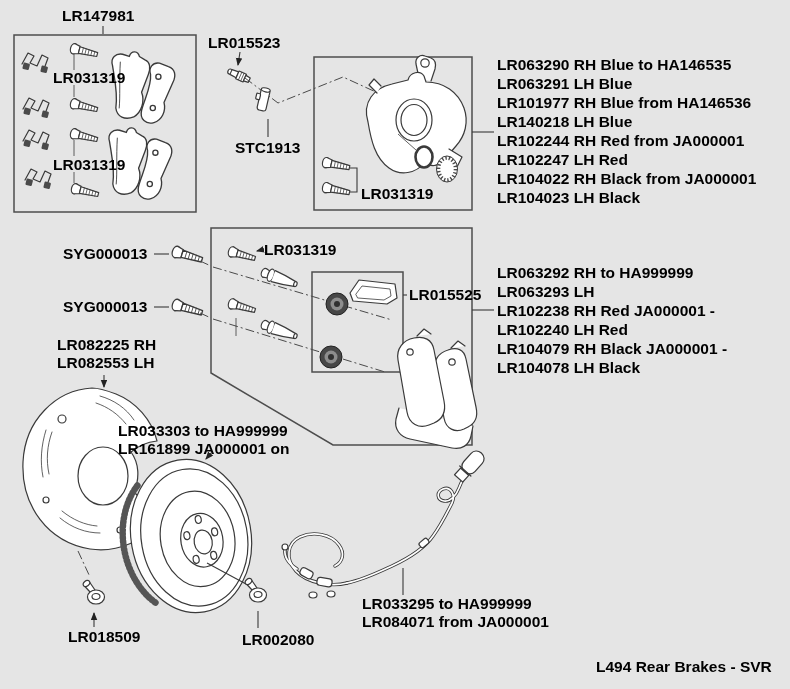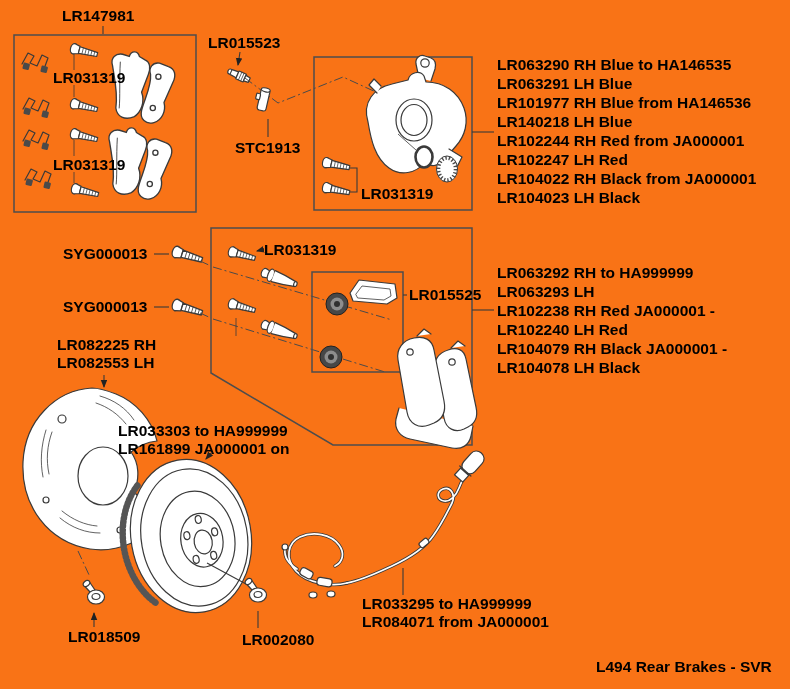--- a/index.html
+++ b/index.html
@@ -1,16 +1,16 @@
 <!DOCTYPE html>
 <html><head>
 <meta charset="utf-8">
 <style>
   html,body{margin:0;padding:0;background:#ffffff;}
-  .stage{position:relative;width:790px;height:689px;background:#f97316;overflow:hidden;}
+  .stage{position:relative;width:790px;height:689px;background:#e5e5e5;overflow:hidden;}
   svg{display:block;}
   text{font-family:"Liberation Sans","DejaVu Sans",sans-serif;font-weight:bold;fill:#000;font-size:15.5px;}
   .ln{stroke:#3a3a3a;stroke-width:1.1;fill:none;}
   .box{stroke:#4d4d4d;stroke-width:1.5;fill:none;}
   .part{stroke:#3a3a3a;stroke-width:1.2;fill:#ffffff;stroke-linejoin:round;stroke-linecap:round;}
   .thin{stroke:#3a3a3a;stroke-width:0.8;fill:none;}
   .dd{stroke:#4a4a4a;stroke-width:1;fill:none;stroke-dasharray:9 3 2 3;}
   .wireO{stroke:#3a3a3a;stroke-width:3.4;fill:none;stroke-linecap:round;}
   .wireI{stroke:#ffffff;stroke-width:1.7;fill:none;stroke-linecap:round;}
 </style>

